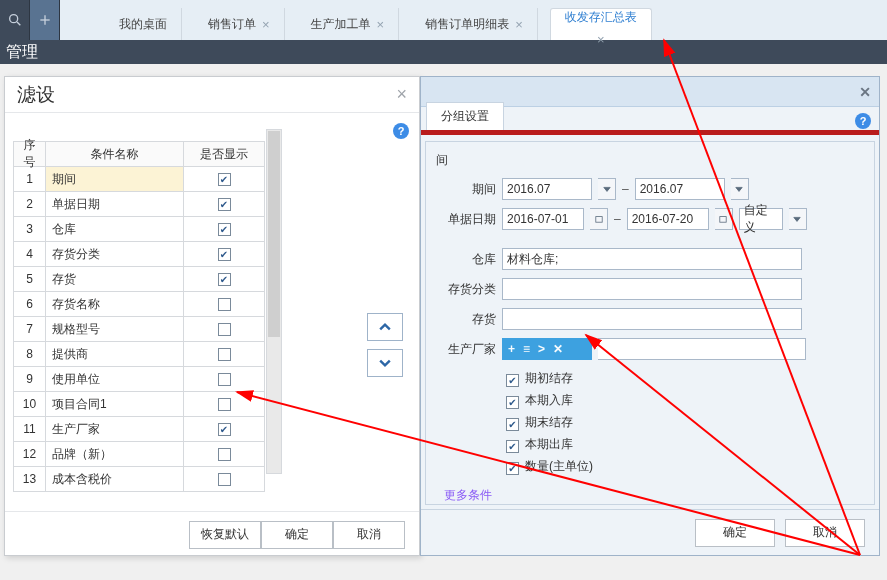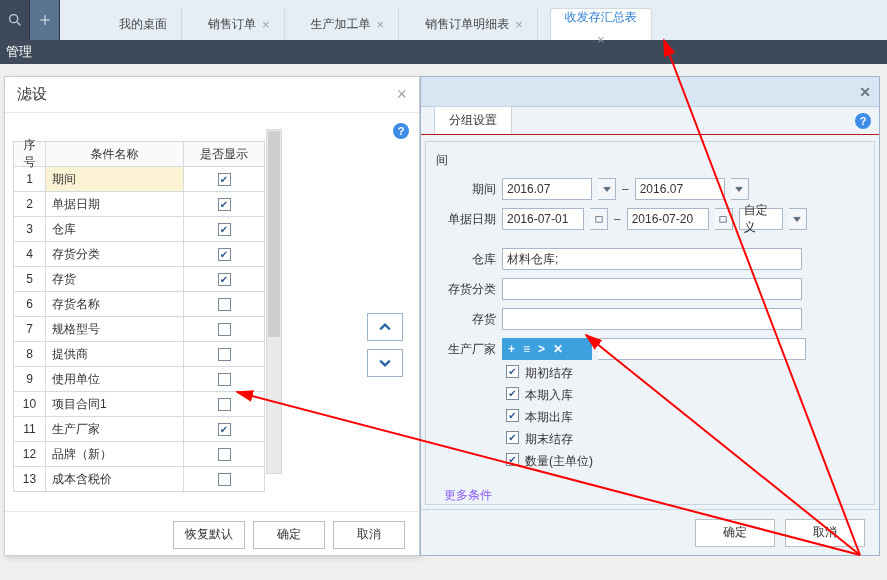--- a/index.html
+++ b/index.html
@@ -8,60 +8,60 @@
 
   
   .topbar { height:40px; background:#3e4a5a; display:flex; align-items:stretch; }
   .top-icon { width:30px; display:flex; align-items:center; justify-content:center; color:#c6d0dc; border-right:1px solid #2d3642; }
   .top-icon svg { width:16px; height:16px; stroke:#c6d0dc; fill:none; stroke-width:2; }
   .tabs { flex:1; background:#e6eef5; display:flex; align-items:flex-end; padding-left:45px; gap:12px; padding-top:8px;}
   .tab { height:32px; padding:0 14px; display:flex; align-items:center; gap:6px; color:#444; border-right:1px solid #d0d8e0; font-size:12px; background:#e6eef5; cursor:pointer; }
   .tab.active { color:#2f7fd1; background:#fff; border:1px solid #d0d8e0; border-bottom:none; border-top-left-radius:3px; border-top-right-radius:3px;flex-direction:column;}
   .tab .tclose { color:#94a3b1; font-size:13px; }
 
-  .subbar { height:24px; background:#3e4a5a; color:#fff; display:flex; align-items:center; padding-left:6px; font-size:13px;}
+  .subbar { height:24px; background:#3e4a5a; color:#fff; display:flex; align-items:center; padding-left:6px; font-size:16px;}
 
   
   .dialog-left { position:absolute; left:4px; top:76px; width:416px; height:480px; background:#fff; border:1px solid #c9ccd0; box-shadow:2px 2px 6px rgba(0,0,0,0.15); }
   .dlg-head { height:36px; display:flex; align-items:center; justify-content:space-between; padding:0 12px; border-bottom:1px solid #e5e7ea;}
-  .dlg-title { font-size:15px; color:#333; }
+  .dlg-title { font-size:19px; color:#333; }
   .dlg-close { color:#a0a5ab; font-size:18px; cursor:pointer; }
   .dlg-body { position:relative; height:398px; }
   .grid { position:absolute; left:8px; top:28px; width:252px; border:1px solid #d6d9dd; border-bottom:none; }
   .grid-row { display:flex; height:25px; border-bottom:1px solid #d6d9dd; }
   .cell { display:flex; align-items:center; padding:0 6px; border-right:1px solid #d6d9dd; }
   .cell.num { width:32px; justify-content:center; }
   .cell.name { width:138px; }
   .cell.show { width:80px; justify-content:center; border-right:none;}
   .grid-hdr .cell { background:#fafafa; font-weight:500; justify-content:center; text-align:center; }
   .grid-row.sel .cell.name { background:#fcf3d5; }
   .grid-track { position:absolute; left:261px; top:16px; width:16px; height:345px; background:#e9e9e9; border:1px solid #d6d9dd;}
   .grid-track .thumb { position:absolute; top:1px; left:1px; right:1px; height:60%; background:#cfcfcf; }
   .help-icon { position:absolute; right:10px; top:10px; width:16px;height:16px;border-radius:50%;background:#3d8ce6;color:#fff;display:flex;align-items:center;justify-content:center;font-weight:bold;font-size:11px;}
   .nav-btns { position:absolute; right:16px; top:200px; display:flex; flex-direction:column; gap:8px;}
   .nav-btn { width:36px;height:28px;border:1px solid #9fb3c9;background:#fff;display:flex;align-items:center;justify-content:center;cursor:pointer;}
   .nav-btn svg { width:12px;height:12px; stroke:#2c66a6; stroke-width:2; fill:none;}
-  .dlg-foot { height:46px; display:flex; align-items:center; justify-content:flex-end; gap:8px; padding-right:14px; border-top:1px solid #e5e7ea;}
+  .dlg-foot { height:46px; display:flex; align-items:center; justify-content:flex-end; gap:0; padding-right:14px; border-top:1px solid #e5e7ea;}
   .btn { min-width:72px; height:28px; background:#fff; border:1px solid #b9bfc6; display:flex; align-items:center; justify-content:center; cursor:pointer; color:#333;}
 
   
   .panel-right { position:absolute; left:420px; top:76px; width:460px; height:480px; border:1px solid #9fb3c9; background:#eef3f8; }
   .pr-head { height:30px; background:#d8e5f2; border-bottom:1px solid #bcd0e4; display:flex; align-items:center; justify-content:space-between; padding:0 8px;}
   .pr-close { color:#6b7683; font-weight:bold; cursor:pointer; font-size:14px;}
-  .pr-tabs { height:28px; display:flex; align-items:flex-end; padding-left:13px; border-bottom:1px solid #b91c1c; background:#eef3f8;}
+  .pr-tabs { height:28px; display:flex; align-items:flex-end; padding-left:5px; border-bottom:5px solid #b91c1c; background:#eef3f8;}
   .pr-tab { padding:5px 14px; border:1px solid #c8d4e1; border-bottom:none; background:#fff; margin-right:2px; cursor:pointer; font-size:12px;}
   .pr-body { position:relative; padding:10px; height:374px;}
   .fg { position:absolute; left:4px; top:6px; right:4px; bottom:4px; border:1px solid #c8d4e1; background:#eef3f8; padding:10px 10px 10px 10px;}
   .fg-row { display:flex; align-items:center; height:28px; gap:6px; margin-bottom:2px;}
   .fg-label { width:60px; text-align:right; color:#333; }
   .fld { height:22px; border:1px solid #a9b8c9; background:#fff; display:flex; align-items:center; padding:0 4px; }
   .arrow { width:18px; height:22px; border:1px solid #a9b8c9; border-left:none; background:#f4f6f9; display:flex; align-items:center; justify-content:center;}
   .arrow svg{width:8px;height:8px;stroke:#5a6b7c;fill:#5a6b7c;}
   .sep { color:#555; }
-  .chk-row { display:flex; align-items:flex-start; height:22px; gap:6px; padding-left:70px;}
+  .chk-row { display:flex; align-items:flex-end; height:22px; gap:6px; padding-left:70px;}
   .chk { width:13px;height:13px;border:1px solid #7a8a9a;background:#fff;display:flex;align-items:center;justify-content:center;}
   .chk.checked::after{content:"✔";font-size:10px;color:#2f5a8c;}
   .more-link { color:#8b5cf6; cursor:pointer; padding-left:8px; margin-top:12px; display:inline-block;}
 
   .mfr-badge { height:22px; background:#3da1e0; color:#fff; display:flex; align-items:center; padding:0 6px; gap:8px; font-weight:bold;}
   .mfr-badge span{opacity:0.95;}
 
   .pr-foot { height:46px; display:flex; align-items:center; justify-content:flex-end; gap:10px; padding-right:14px; border-top:1px solid #c8d4e1;}
   .pr-foot .btn { min-width:80px;}
 
@@ -348,25 +348,25 @@
           <div class="chk-row">
             <div class="chk checked"></div>
             <span>期初结存</span>
           </div>
           <div class="chk-row">
             <div class="chk checked"></div>
             <span>本期入库</span>
           </div>
           <div class="chk-row">
             <div class="chk checked"></div>
+            <span>期末结存</span>
+          </div>
+          <div class="chk-row">
+            <div class="chk checked"></div>
             <span>本期出库</span>
-          </div>
-          <div class="chk-row">
-            <div class="chk checked"></div>
-            <span>期末结存</span>
           </div>
           <div class="chk-row">
             <div class="chk checked"></div>
             <span>数量(主单位)</span>
           </div>
         </div>
 
       <div class="more-link">更多条件</div>
     </div>
   </div>

